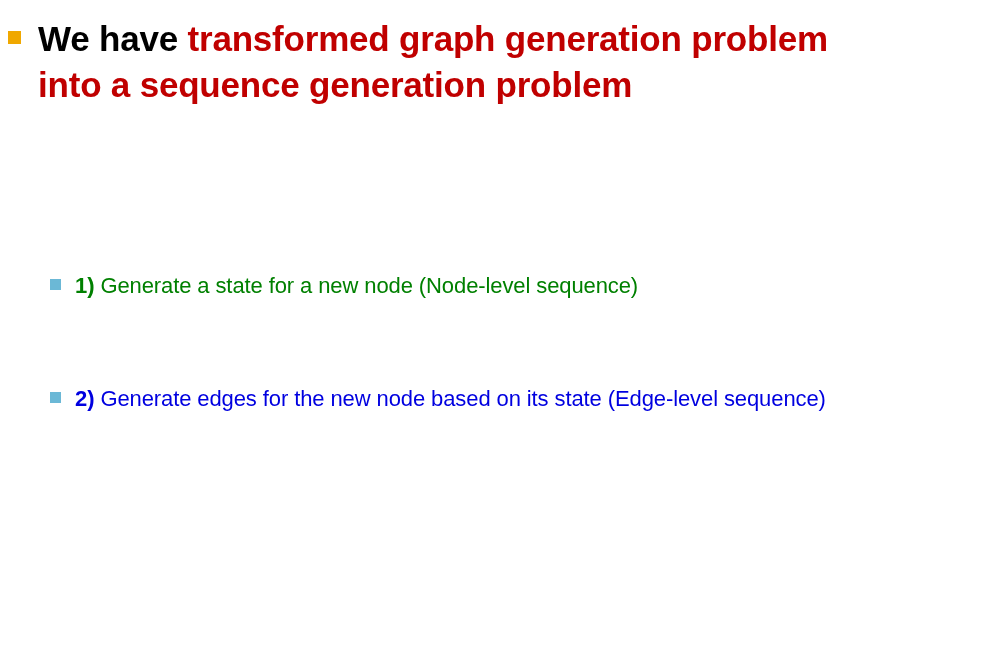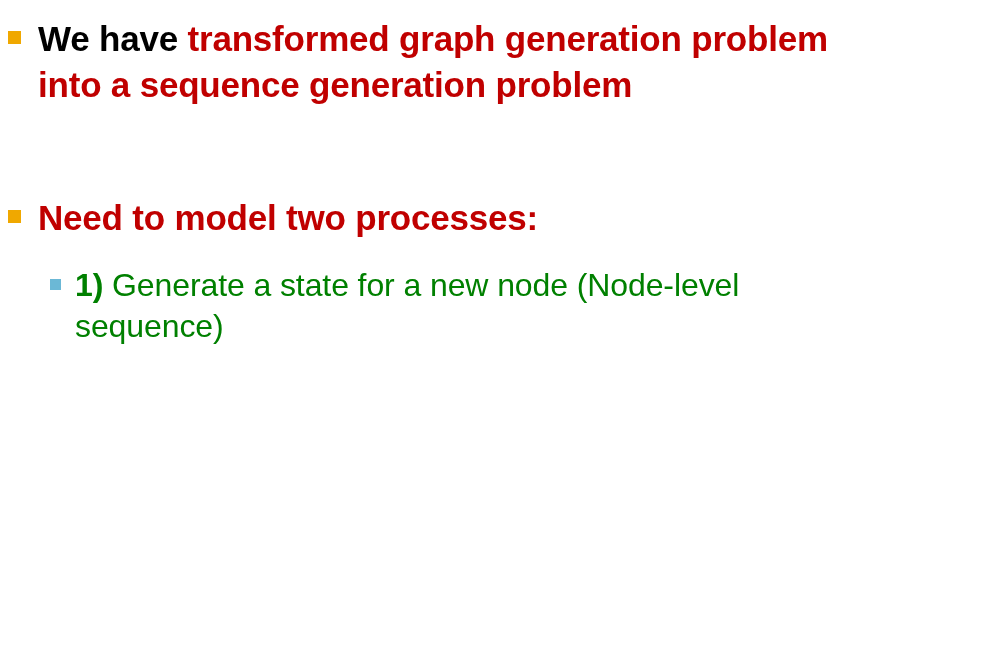--- a/index.html
+++ b/index.html
@@ -56,21 +56,21 @@
   }
 
   .text1 {
     font-size: 35px;
     line-height: 46px;
     letter-spacing: -0.2px;
     color: #000000;
     font-weight: bold;
   }
   .text2 {
-    font-size: 32px;
+    font-size: 22px;
     line-height: 41px;
     letter-spacing: -0.1px;
     color: #000000;
     font-weight: normal;
   }
 
   .red   { color: #C00000; }
   .green { color: #008000; }
   .blue  { color: #0000E0; }
   .black { color: #000000; }
@@ -90,29 +90,29 @@
 
 <div class="slide" style="background: rgb(255, 255, 255);">
 
   <div class="l1" id="row-transformed">
     <span class="marker1" style="background: rgb(240, 168, 0);"></span>
     <div class="text1">
       <span class="black b">We have </span><span class="red b">transformed graph generation problem into a sequence generation problem</span>
     </div>
   </div>
 
-  <div class="l1" id="row-need">
-    <span class="marker1" style="background: rgb(240, 168, 0);"></span>
-    <div class="text1">
-      <span class="red b">Need to model two processes:</span>
-    </div>
-  </div>
 
   <div class="l2" id="row-sub1">
     <span class="marker2" style="background: rgb(107, 184, 214);"></span>
     <div class="text2">
       <span class="green b">1)</span><span class="green nb"> Generate a state for a new node (Node-level sequence)</span>
     </div>
   </div>
 
+  <div class="l2" id="row-sub2">
+    <span class="marker2" style="background: rgb(107, 184, 214);"></span>
+    <div class="text2">
+      <span class="blue b">2)</span><span class="blue nb"> Generate edges for the new node based on its state (Edge-level sequence)</span>
+    </div>
+  </div>
 
 
 </div>
 
 </body></html>

